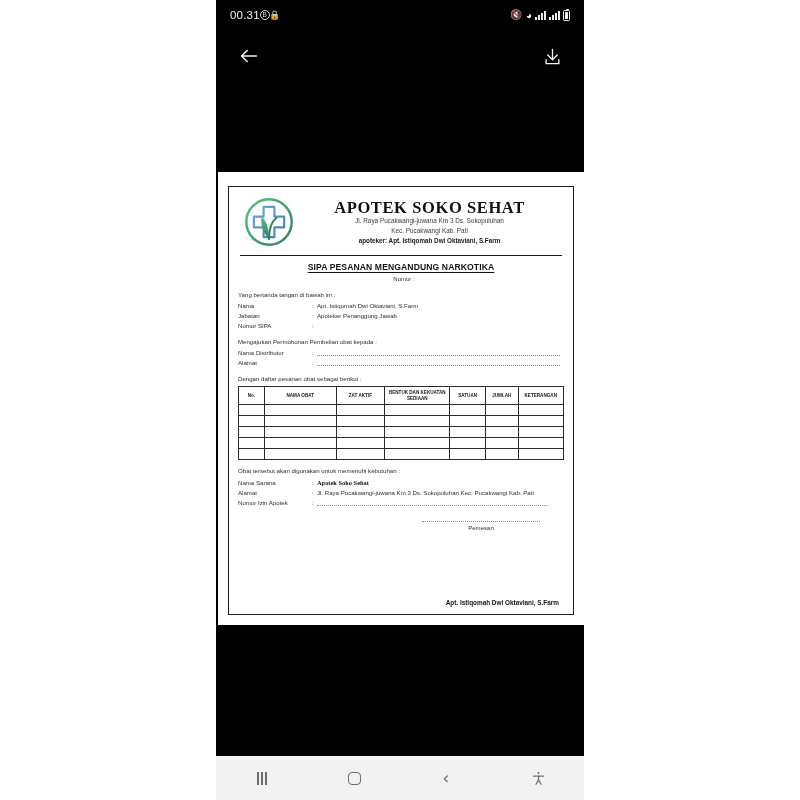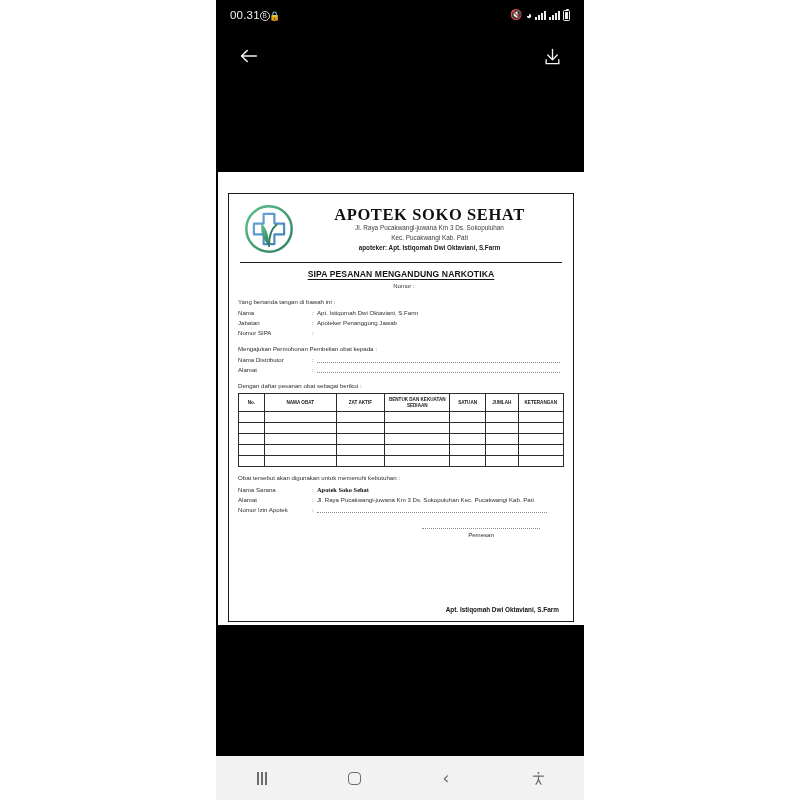--- a/index.html
+++ b/index.html
@@ -19,21 +19,21 @@
     overflow: hidden;
   }
 
   
   .statusbar {
     position: absolute; left: 0; top: 0; width: 368px; height: 30px;
     color: #ffffff;
     display: flex; align-items: center;
     padding: 0 14px;
   }
-  .sb-left { display: flex; align-items: flex-end; }
+  .sb-left { display: flex; align-items: center; }
   .sb-clock { font-size: 11.5px; letter-spacing: .2px; color:#f2f2f2; }
   .sb-badge {
     width: 10px; height: 10px; border: 1px solid #d8d8d8; border-radius: 50%;
     font-size: 6.5px; line-height: 8px; text-align: center; color: #d8d8d8;
   }
   .sb-lock { font-size: 9px; color: #d8d8d8; }
   .sb-right { margin-left: auto; display: flex; align-items: center; gap: 3px; }
   .ic-mute { font-size: 10px; color:#ededed; transform: translateY(-1px); }
   .ic-wifi { font-size: 10px; color:#ededed; }
   .bars { display: flex; align-items: flex-end; gap: 1px; height: 10px; }
@@ -61,21 +61,20 @@
   }
   .doc-frame {
     position: absolute; left: 10px; top: 14px;
     width: 346px; height: 429px;
     border: 1.6px solid #1b1b1b;
     background: #ffffff;
     padding: 6px 9px 4px 9px;
     font-size: 5.3px;
     color: #2a2a2a;
     line-height: 1.45;
-    margin-top: 7px;
   }
 
   
   .letterhead { display: flex; align-items: center; gap: 7px; padding: 2px 0 3px 4px; }
   .logo { width: 54px; height: 54px; flex: 0 0 54px; }
   .lh-text { flex: 1; text-align: center; padding-right: 8px; }
   .lh-title {
     font-family: "Liberation Serif", serif;
     font-size: 16.5px; font-weight: bold; letter-spacing: .6px;
     color: #101010; line-height: 1.05;

